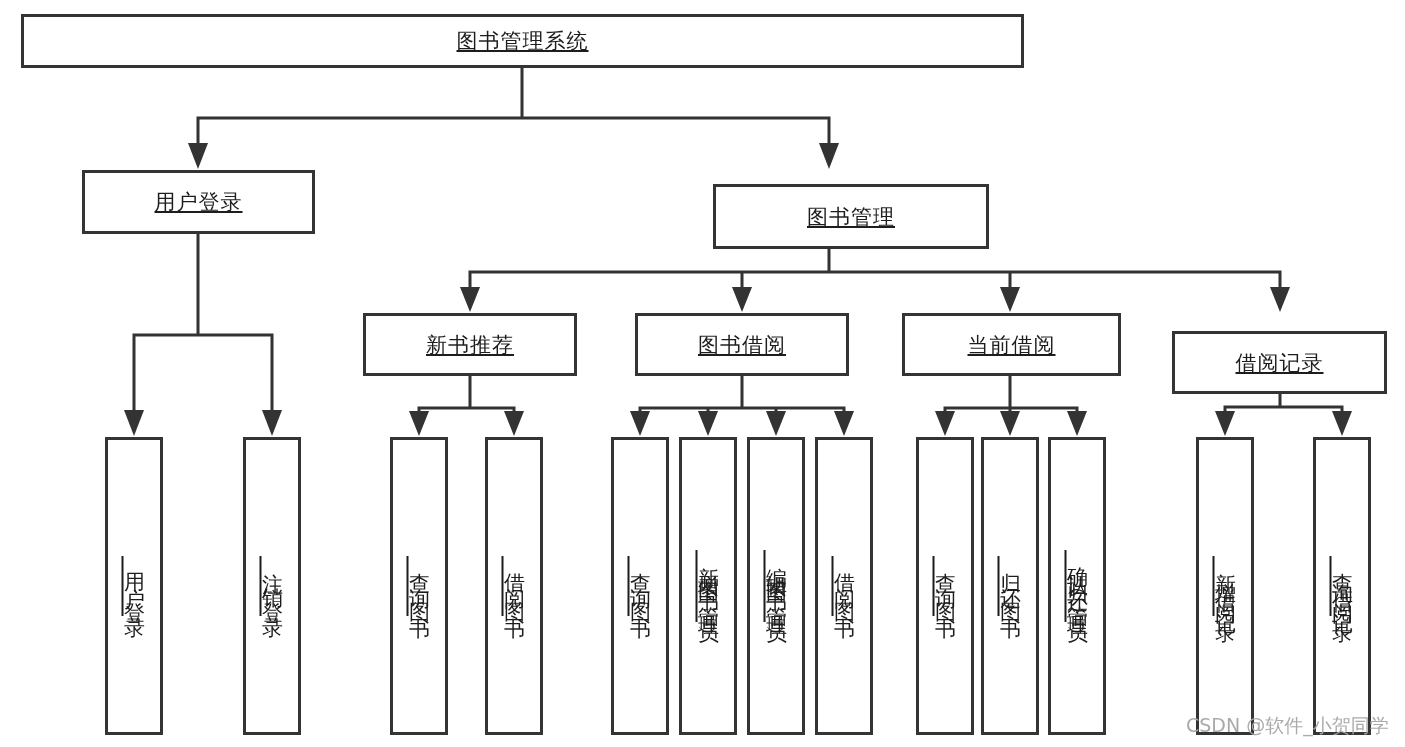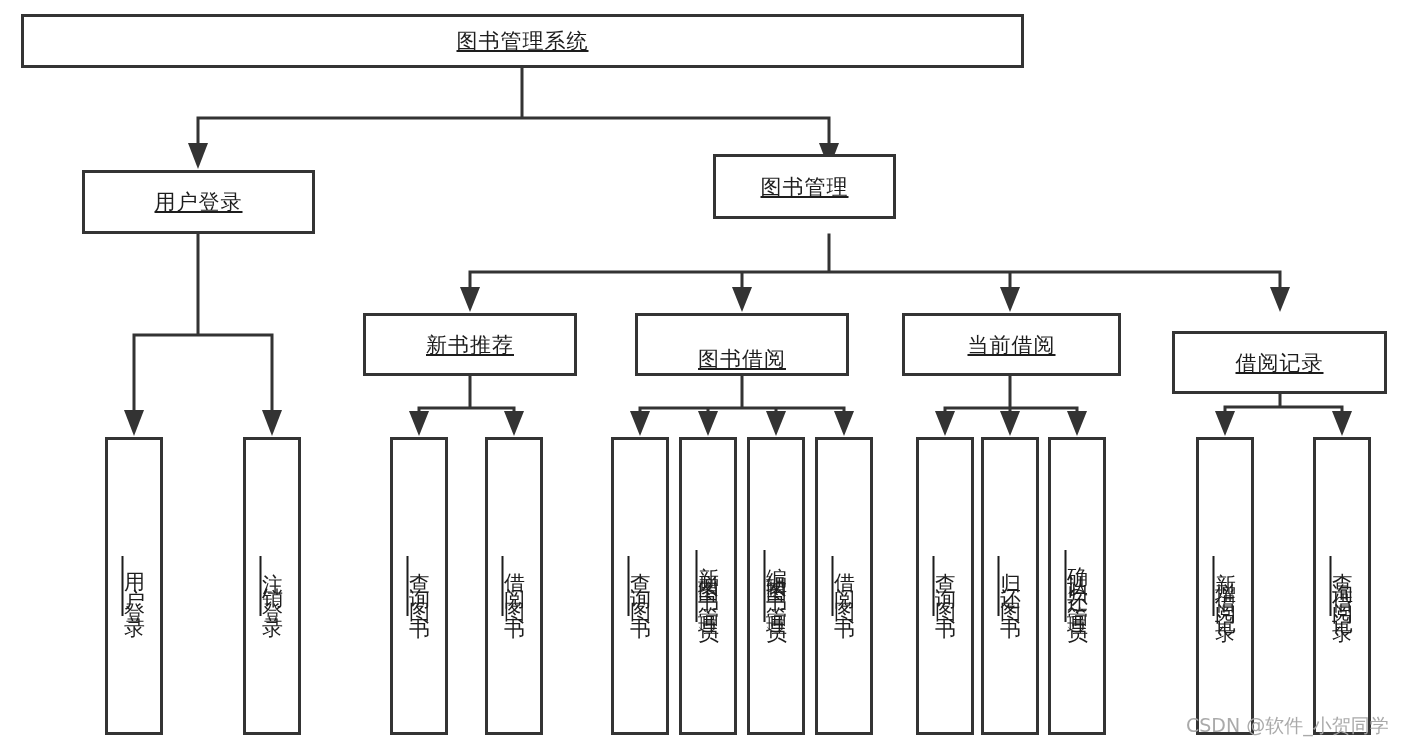--- a/index.html
+++ b/index.html
@@ -128,28 +128,28 @@
     </g>
   </svg>
 
   <div class="node" style="left:21px; top:14px; width:1003px; height:54px;">
     <span class="hlabel">图书管理系统</span>
   </div>
 
   <div class="node" style="left:82px; top:170px; width:233px; height:64px;">
     <span class="hlabel">用户登录</span>
   </div>
-  <div class="node" style="left:713px; top:154px; width:183px; height:65px;">
+  <div class="node" style="left:713px; top:184px; width:276px; height:65px;">
     <span class="hlabel">图书管理</span>
   </div>
 
   <div class="node" style="left:363px; top:313px; width:214px; height:63px;">
     <span class="hlabel">新书推荐</span>
   </div>
-  <div class="node" style="left:635px; top:313px; width:214px; height:63px;align-items:flex-end;">
+  <div class="node" style="left:635px; top:313px; width:214px; height:63px;">
     <span class="hlabel">图书借阅</span>
   </div>
   <div class="node" style="left:902px; top:313px; width:219px; height:63px;">
     <span class="hlabel">当前借阅</span>
   </div>
   <div class="node" style="left:1172px; top:331px; width:215px; height:63px;">
     <span class="hlabel">借阅记录</span>
   </div>
 
   <div class="node leaf" style="left:105px;">

